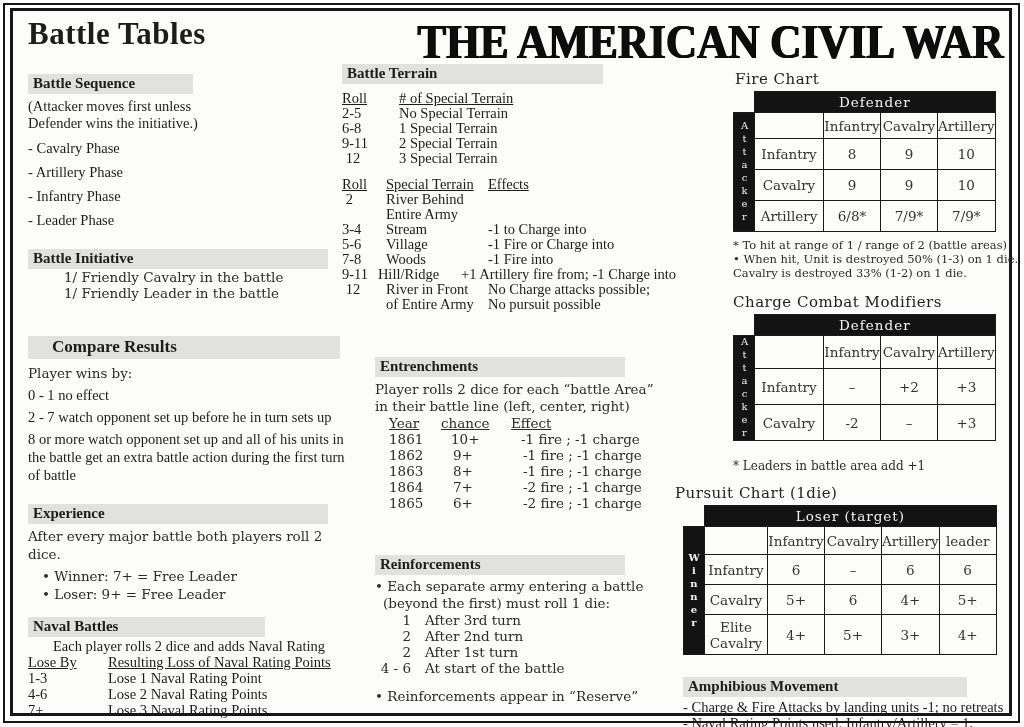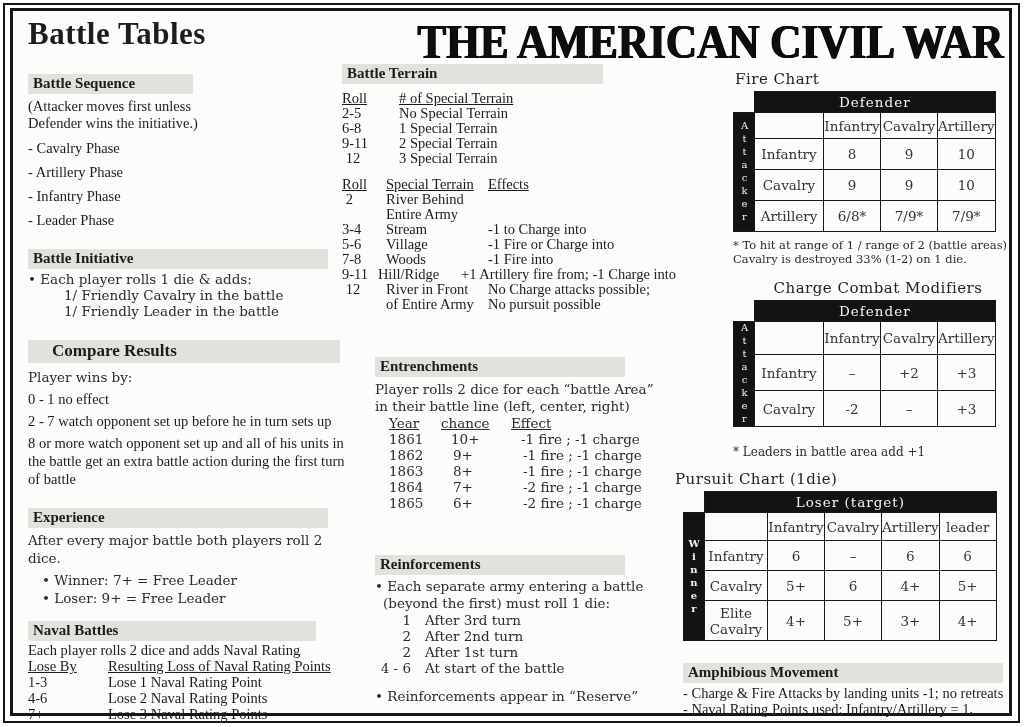--- a/index.html
+++ b/index.html
@@ -41,21 +41,21 @@
 
   
   .bs-intro{margin-top:4px;line-height:17px;font-size:14.5px;}
   .phase{margin-top:8px;line-height:16px;font-size:14.5px;}
   .bi-line{line-height:16px;margin-top:2px;}
   .bi-sub{margin-left:36px;line-height:16px;}
   .cr-intro{margin-top:5px;line-height:18px;}
   .cr-item{margin-top:4px;line-height:18px;font-size:14.5px;}
   .exp-intro{margin-top:3px;line-height:18px;width:300px;}
   .exp-bullet{margin-left:14px;margin-top:5px;line-height:17px;}
-  .nv-intro{line-height:16px;font-size:14.5px;margin-top:1px;}
+  .nv-intro{line-height:16px;font-size:14.5px;margin-top:1px;text-align:center;}
   .nv-grid{display:flex;font-size:14.5px;line-height:16px;}
   .nv-c1{width:80px;}
   .und{text-decoration:underline;}
 
   
   .bt1-row{display:flex;font-size:14.5px;line-height:15px;}
   .bt1-c1{width:57px;}
   .bt2-row{display:flex;font-size:14.5px;line-height:15px;}
   .bt2-c1{width:44px;}
   .bt2-c2{width:102px;}
@@ -110,36 +110,35 @@
 
     <div class="sec-h narrow">Battle Sequence</div>
     <div class="bs-intro">(Attacker moves first unless</div>
     <div class="bs-intro" style="margin-top:0;"> Defender wins the initiative.)</div>
     <div class="phase">- Cavalry Phase</div>
     <div class="phase">- Artillery Phase</div>
     <div class="phase">- Infantry Phase</div>
     <div class="phase">- Leader Phase</div>
 
     <div class="sec-h" style="margin-top:21px;">Battle Initiative</div>
-    <div class="round bi-line">• Each player rolls 1 die &amp; adds:</div>
     <div class="round bi-sub">1/ Friendly Cavalry in the battle</div>
     <div class="round bi-sub">1/ Friendly Leader in the battle</div>
 
-    <div class="sec-h big" style="margin-top:21px;padding-left:24px;">Compare Results</div>
+    <div class="sec-h big" style="margin-top:35px;padding-left:24px;">Compare Results</div>
     <div class="round cr-intro">Player wins by:</div>
     <div class="cr-item">0 - 1  no effect</div>
     <div class="cr-item">2 - 7  watch opponent set up before he in turn sets up</div>
     <div class="cr-item">8 or more  watch opponent set up and all of his units in the battle get an extra battle action during the first turn of battle</div>
 
     <div class="sec-h" style="margin-top:20px;">Experience</div>
     <div class="round exp-intro">After every major battle both players roll 2 dice.</div>
     <div class="round exp-bullet">• Winner: 7+ = Free Leader</div>
     <div class="round exp-bullet" style="margin-top:1px;">• Loser: 9+ = Free Leader</div>
 
-    <div class="sec-h" style="margin-top:14px;width:288px;">Naval Battles</div>
+    <div class="sec-h" style="margin-top:14px;width:237px;">Naval Battles</div>
     <div class="nv-intro">Each player rolls 2 dice and adds Naval Rating</div>
     <div class="nv-grid">
       <div class="nv-c1 und">Lose By</div>
       <div class="und">Resulting Loss of Naval Rating Points</div>
     </div>
     <div class="nv-grid">
       <div class="nv-c1">1-3</div>
       <div>Lose 1 Naval Rating Point</div>
     </div>
     <div class="nv-grid">
@@ -310,23 +309,24 @@
       </tr>
       <tr class="datarow">
         <td class="rl">Artillery</td>
         <td>6/8*</td>
         <td>7/9*</td>
         <td>7/9*</td>
       </tr>
     </tbody>
       </table>
     <div class="note" style="margin-left:58px;margin-top:6px;">* To hit at range of 1 / range of 2 (battle areas)</div>
+    <div class="note" style="margin-left:58px;">• When hit, Unit is destroyed 50% (1-3) on 1 die.</div>
     <div class="note" style="margin-left:58px;">Cavalry is destroyed 33% (1-2) on 1 die.</div>
 
-    <div class="chart-title" style="margin-left:58px;margin-top:13px;text-align:center;">Charge Combat Modifiers</div>
+    <div class="chart-title" style="margin-left:58px;margin-top:13px;">Charge Combat Modifiers</div>
     <table class="chart-table charge" style="margin-left:58px;margin-top:3px;">
       <tbody>
           <tr>
         <td class="spacer"></td>
         <td class="black-bar" colspan="4">Defender</td>
       </tr>
       <tr>
         <td class="black-strip" rowspan="3">
           <div class="vtext" style="line-height:12px;">Attacker</div>
         </td>
@@ -388,19 +388,19 @@
           <div>Cavalry</div>
         </td>
         <td>4+</td>
         <td>5+</td>
         <td>3+</td>
         <td>4+</td>
       </tr>
     </tbody>
       </table>
 
-    <div class="sec-h" style="margin-left:8px;margin-top:22px;width:320px;">Amphibious Movement</div>
+    <div class="sec-h" style="margin-left:8px;margin-top:22px;width:284px;">Amphibious Movement</div>
     <div class="amph-line" style="margin-left:8px;margin-top:2px;">- Charge &amp; Fire Attacks by landing units -1; no retreats</div>
     <div class="amph-line" style="margin-left:8px;">- Naval  Rating Points used:  Infantry/Artillery = 1,</div>
 
   </div>
 
 </div>
 
 </body></html>

